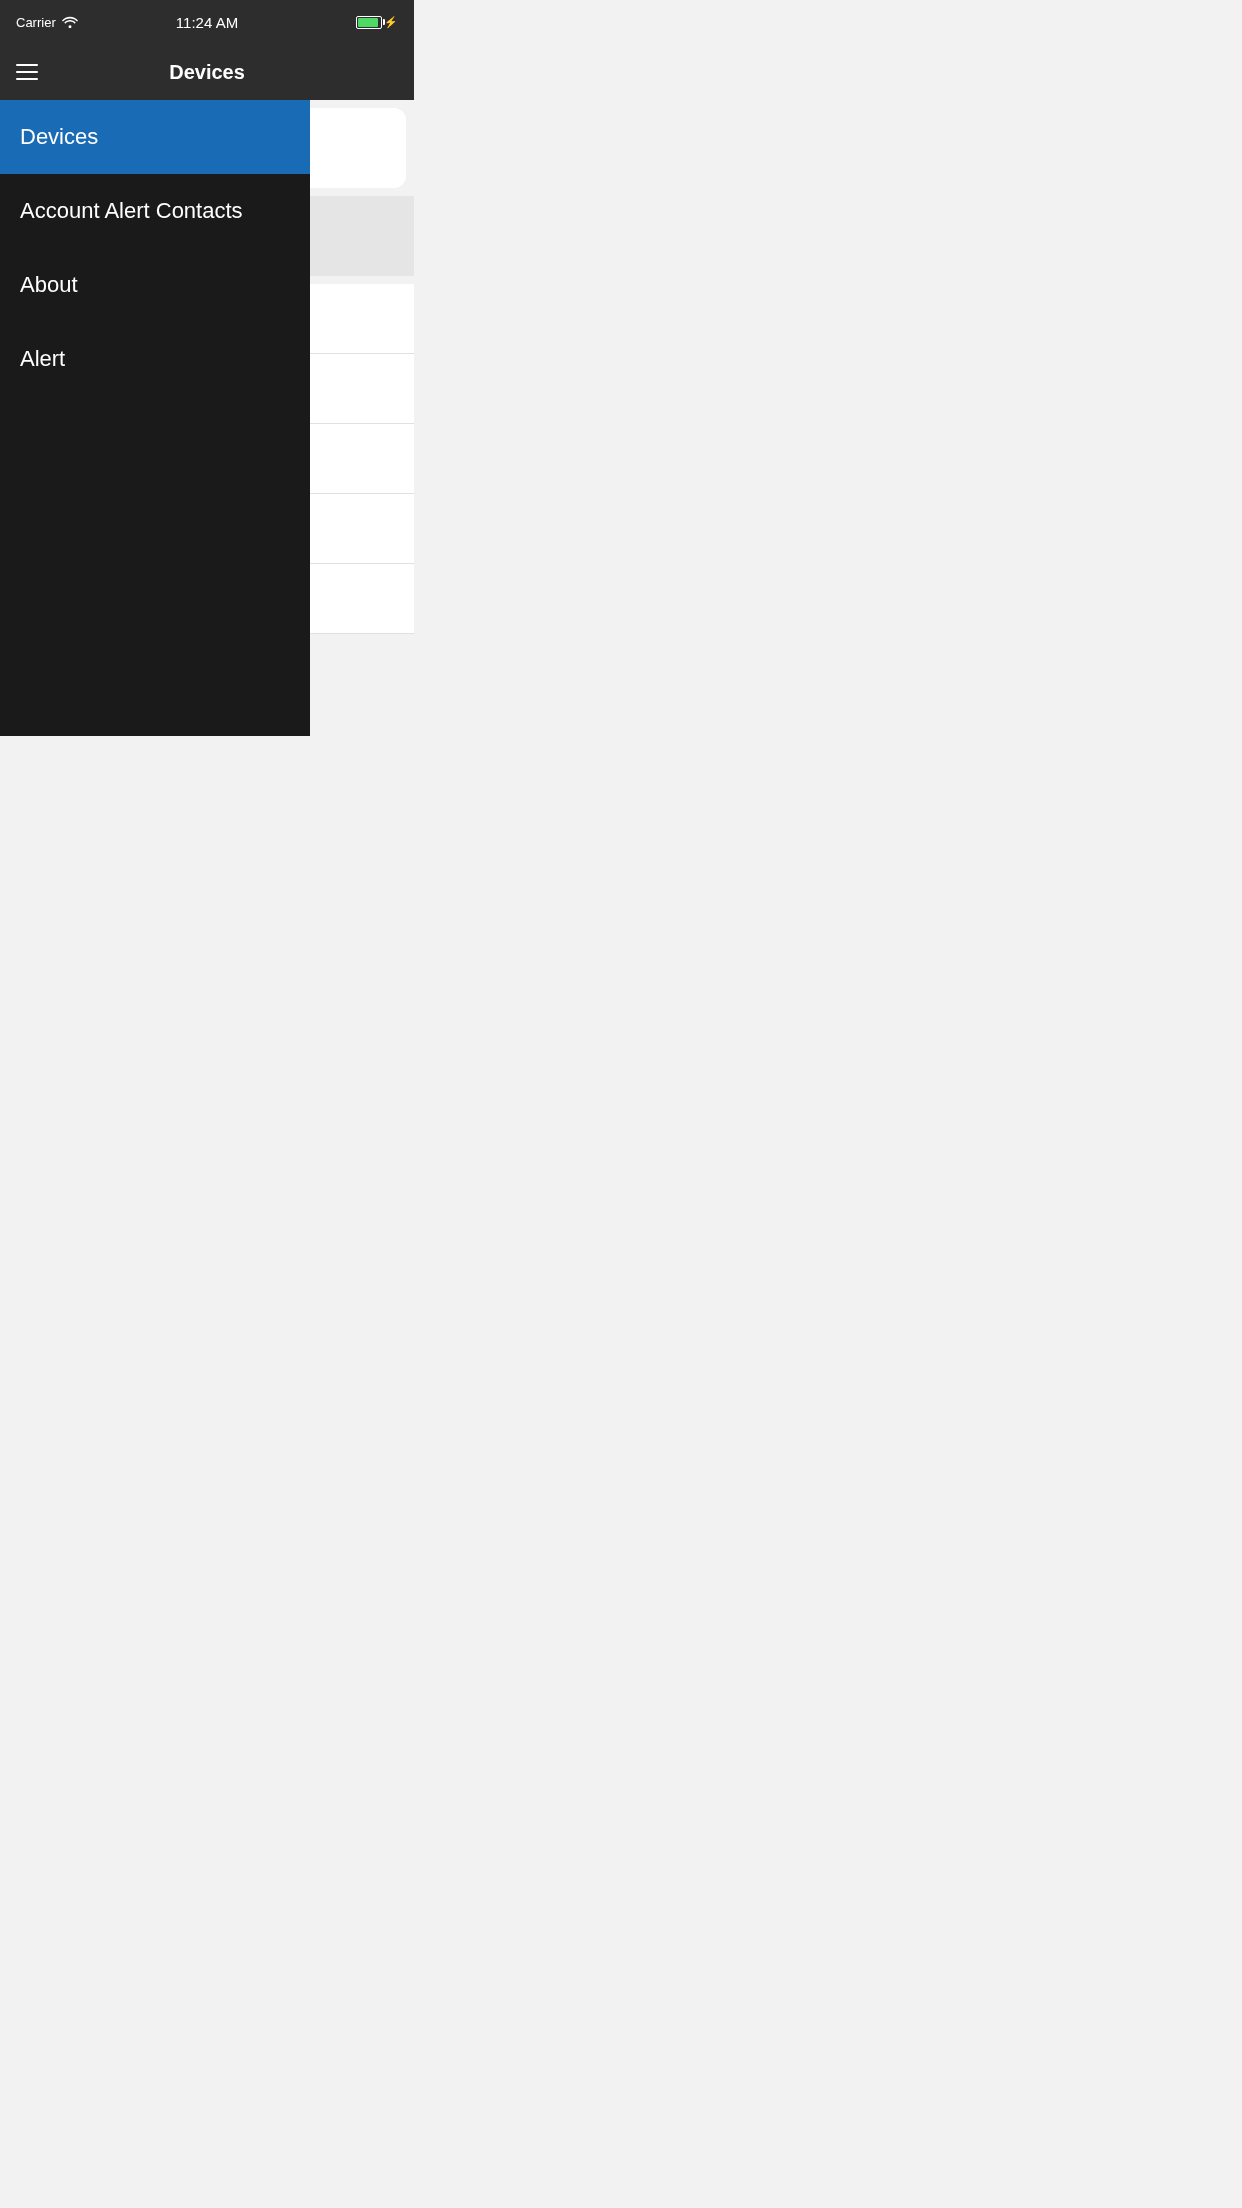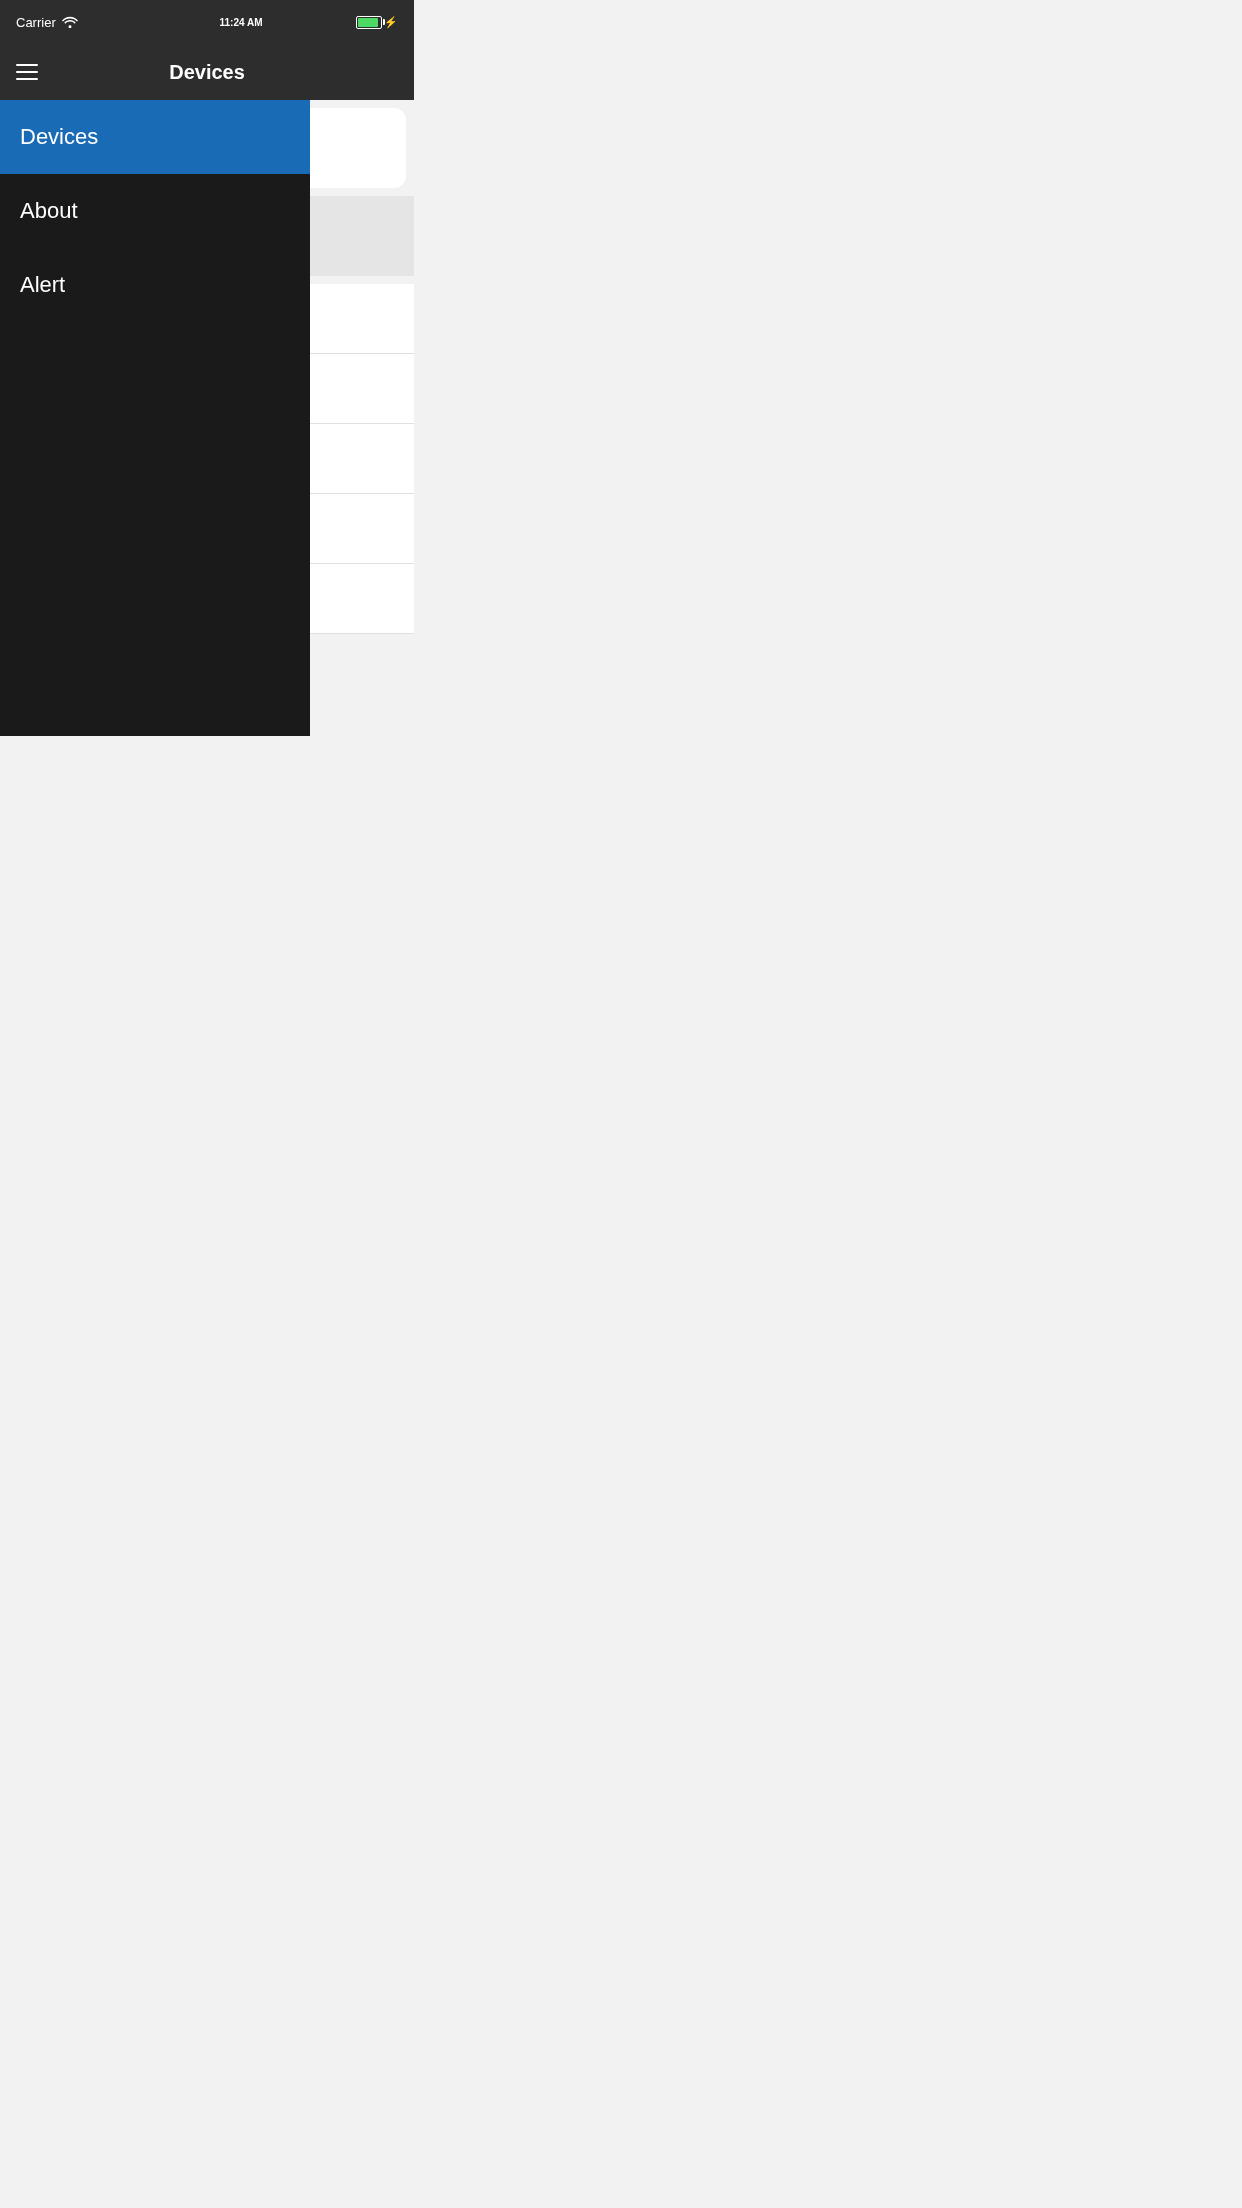--- a/index.html
+++ b/index.html
@@ -40,26 +40,25 @@
       font-size: 13px;
     }
 
     .wifi-icon {
       display: inline-block;
       width: 16px;
       height: 12px;
     }
 
     .status-center {
-      font-size: 10px;
-      font-weight: 700;
+      font-size: 15px;
+      font-weight: 400;
       position: absolute;
       left: 50%;
       transform: translateX(-50%);
-      margin-left: 34px;
     }
 
     .status-right {
       display: flex;
       align-items: center;
       gap: 4px;
     }
 
     .battery-container {
       display: flex;
@@ -225,20 +224,23 @@
   <span class="nav-title">Devices</span>
 </div>
 
 <div class="main-layout">
 
   <div class="sidebar">
     <div class="sidebar-item active">
       <span>Devices</span>
     </div>
     <div class="sidebar-item">
+      <span>Account Alert Contacts</span>
+    </div>
+    <div class="sidebar-item">
       <span>About</span>
     </div>
     <div class="sidebar-item">
       <span>Alert</span>
     </div>
   </div>
 
   <div class="right-panel">
     <div class="right-top"></div>
     <div class="right-gray"></div>

